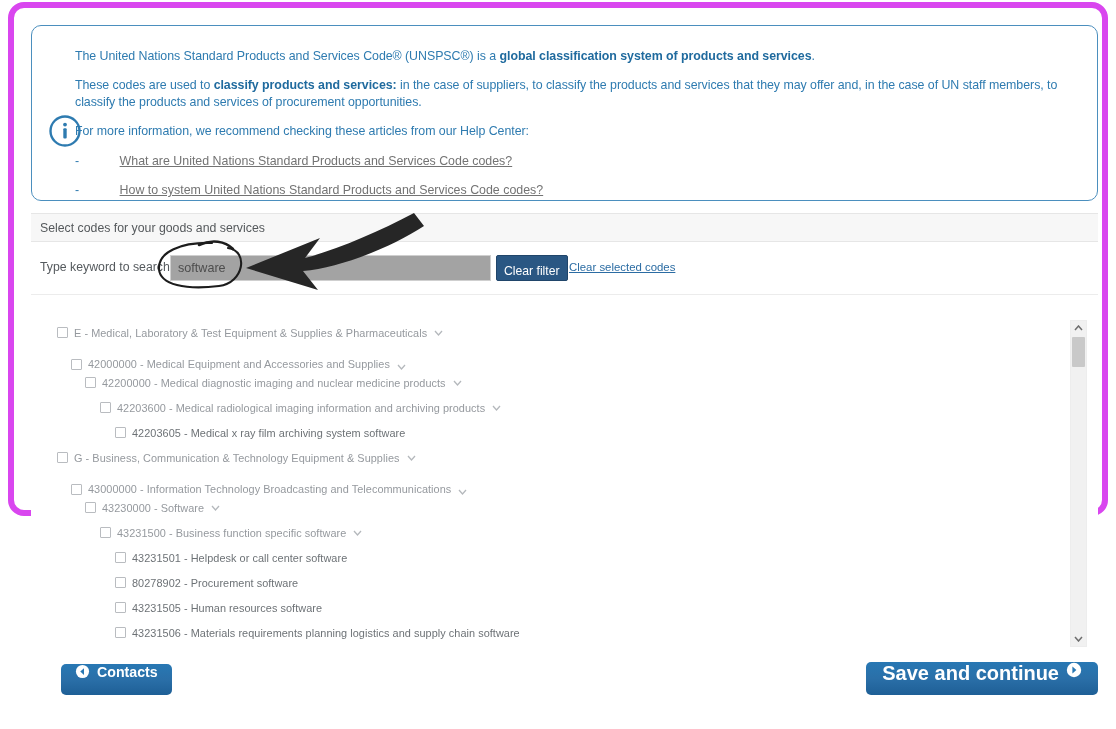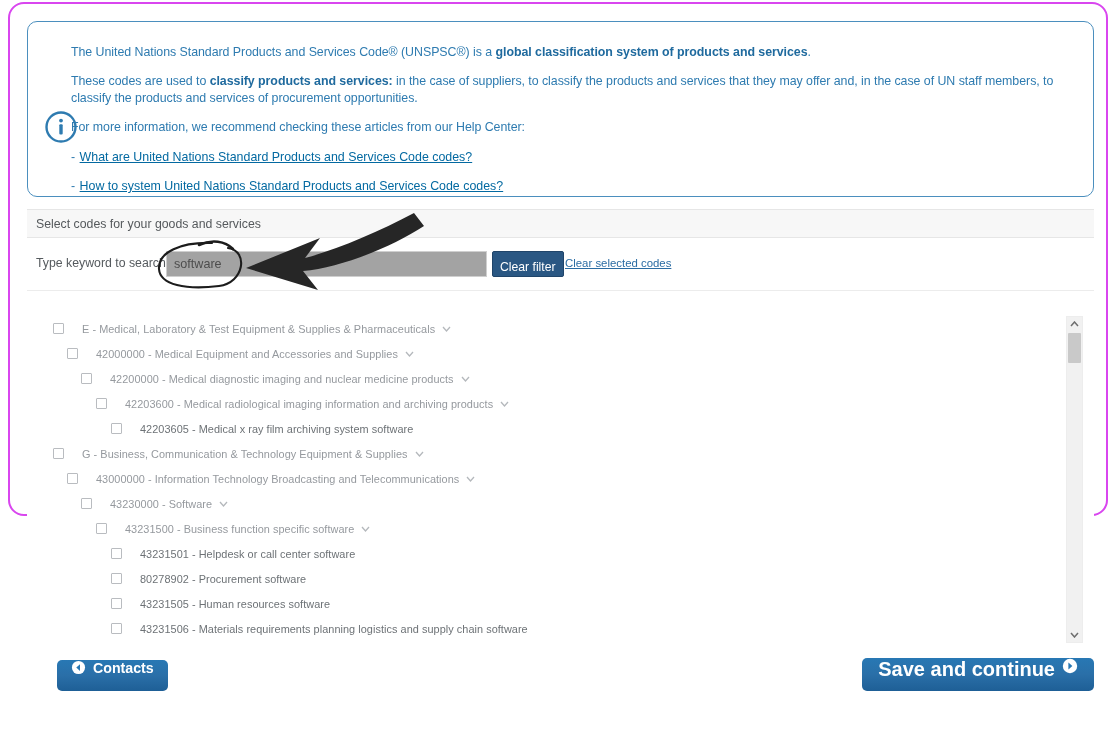--- a/index.html
+++ b/index.html
@@ -9,21 +9,21 @@
     background: #ffffff;
     font-family: "Liberation Sans", sans-serif;
     overflow: hidden;
   }
 
   
   .page-card {
     position: absolute;
     left: 8px; top: 2px;
     width: 1100px; height: 514px;
-    border: 2px solid #d946ef;
+    border: 6px solid #d946ef;
     border-radius: 16px;
     background: #fff;
   }
 
   
   .info-box {
     position: absolute;
     left: 17px; top: 17px;
     width: 1067px; height: 176px;
     border: 1.6px solid #4b8fbe;
@@ -48,23 +48,24 @@
     margin: 0 0 11px 0;
     letter-spacing: -0.05px;
   }
   .info-p b { color: #1f6a9e; font-weight: bold; }
   .info-link-row { margin: 0 0 11px 0; }
   .info-link-dash {
     color: #2e7bb0;
     font-size: 12.4px;
   }
   a.info-link {
-    color: #0369a1;
+    color: #737373;
     font-size: 12.4px;
     text-decoration: underline;
+    margin-left: 36px;
   }
 
   
   .selector-panel {
     position: absolute;
     left: 17px; top: 205px;
     width: 1067px; height: 83px;
   }
   .panel-head {
     position: absolute;
@@ -150,35 +151,34 @@
     border: 1px solid #b9bcc0;
     background: #fff;
     border-radius: 1px;
     flex: 0 0 auto;
     margin-right: 6px;
   }
   .tree-txt {
     color: #95999e;
     font-size: 10.9px;
     letter-spacing: 0.05px;
-    margin-left: 12px;
   }
   .tree-row.lvl4 .tree-txt { color: #6d7276; }
   .tree-chev {
     margin-left: 7px;
     color: #b4b8bc;
     font-size: 9px;
     line-height: 1;
     flex: 0 0 auto;
   }
   .tree-chev svg { display:block; }
 
   
   .d0 { padding-left: 26px; }
-  .d1 { padding-left: 40px; }
+  .d1 { padding-left: 40px; align-items: flex-end; }
   .d2 { padding-left: 54px; }
   .d3 { padding-left: 69px; }
   .d4 { padding-left: 84px; }
 
   
   .scrollbar {
     position: absolute;
     right: 11px; top: 16px;
     width: 17px; height: 327px;
     background: #f1f1f1;

